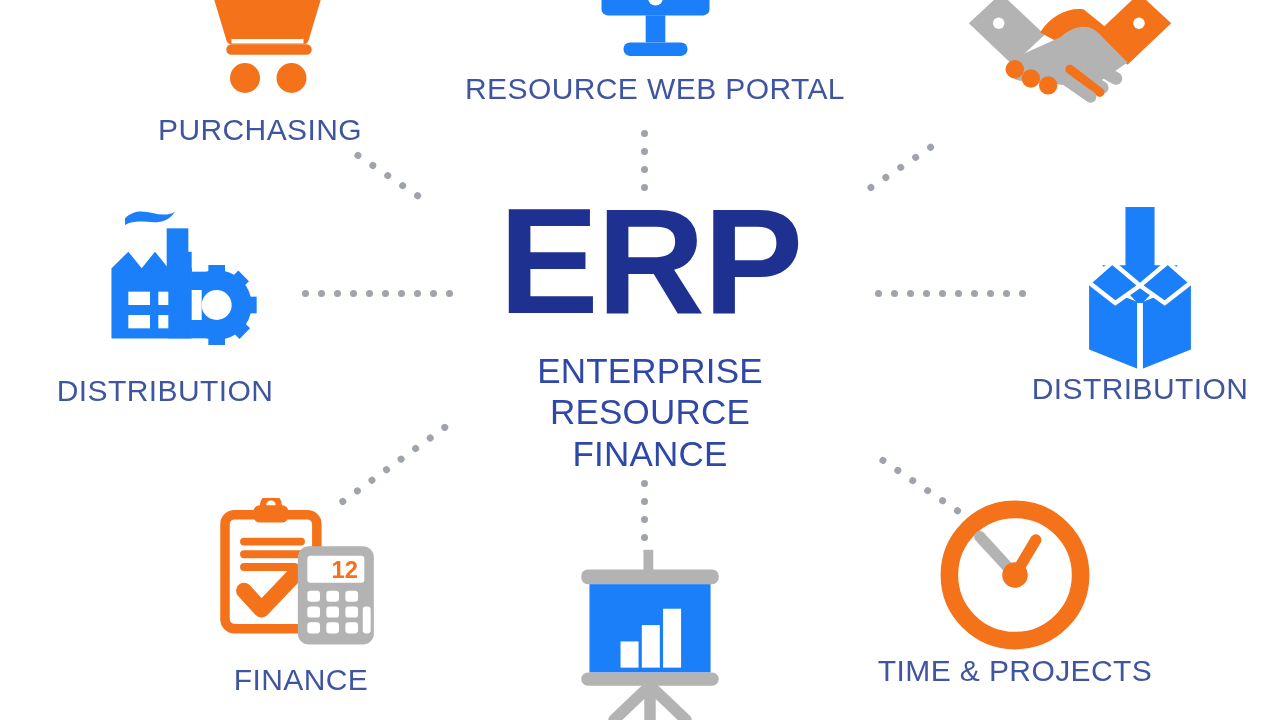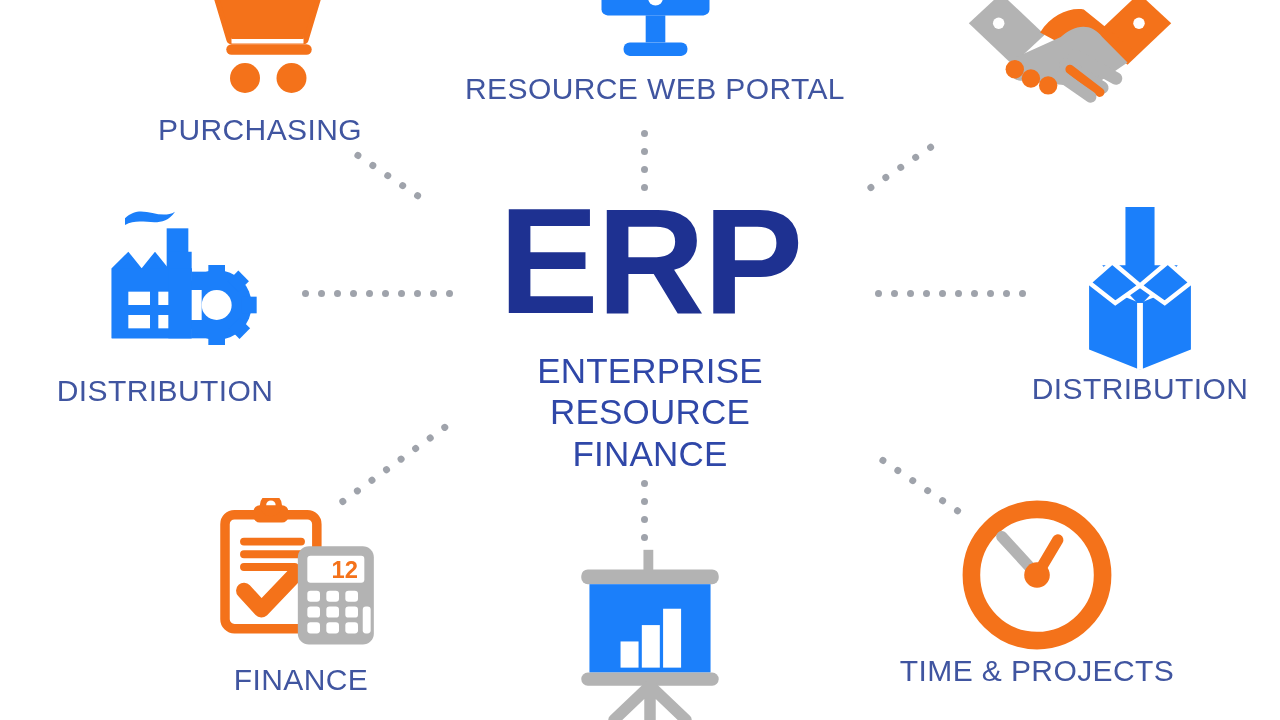--- a/index.html
+++ b/index.html
@@ -291,21 +291,21 @@
           <rect x="55" y="52" width="11" height="26"></rect>
           <rect x="68" y="42" width="11" height="36"></rect>
         </g>
         <rect x="18" y="81" width="84" height="8" rx="4" fill="#b3b3b3"></rect>
         <path d="M60 89 L38 110 M60 89 L82 110 M60 89 L60 110" stroke="#b3b3b3" stroke-width="7" stroke-linecap="round"></path>
       </svg>
     </div>
     <div class="label"></div>
   </div>
 
-  <div class="node" style="left:877px; top:495px; width:320px;">
+  <div class="node" style="left:855px; top:495px; width:320px;">
     <div class="icon" style="height:160px;">
       <svg width="160" height="160" viewBox="0 0 100 100" aria-hidden="true">
         <circle cx="50" cy="50" r="41" fill="none" stroke="#f4721a" stroke-width="11"></circle>
         <path d="M50 50 L28 26" stroke="#b3b3b3" stroke-width="7" stroke-linecap="round"></path>
         <path d="M50 50 L63 28" stroke="#f4721a" stroke-width="7" stroke-linecap="round"></path>
         <circle cx="50" cy="50" r="8" fill="#f4721a"></circle>
       </svg>
     </div>
     <div class="label">TIME &amp; PROJECTS</div>
   </div>

